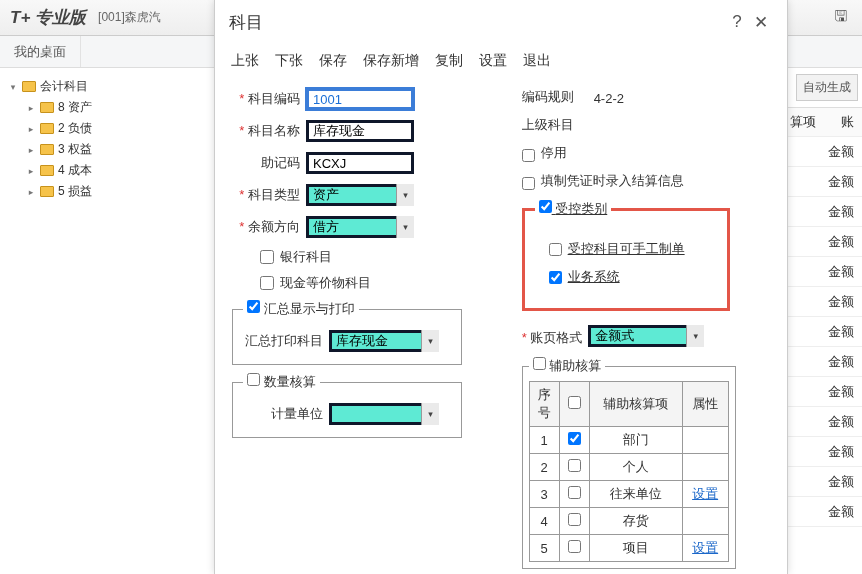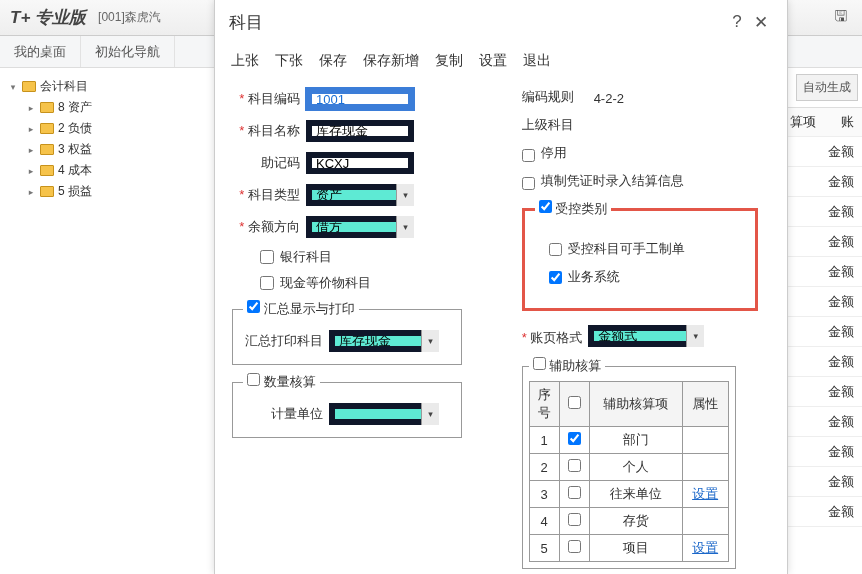--- a/index.html
+++ b/index.html
@@ -34,21 +34,21 @@
 .modal { position: absolute; left: 214px; top: 0; width: 574px; height: 574px; background: #fff; border-left: 1px solid #ccc; border-right: 1px solid #ccc; box-shadow: 0 0 8px rgba(0,0,0,0.15); }
 .modal-header { height: 44px; display: flex; align-items: center; padding: 0 14px; }
 .modal-title { font-size: 17px; color: #333; flex: 1; }
 .modal-header .micon { width: 24px; text-align: center; color: #555; font-size: 17px; cursor: pointer; }
 .modal-menus { height: 34px; display:flex; align-items:center; gap: 16px; padding: 0 16px; color:#333; font-size:14px; }
 .modal-body { padding: 10px 26px 0 17px; position: relative; }
 
 .row { display:flex; align-items:center; margin-bottom: 10px; }
 .lbl { width: 74px; text-align: right; padding-right: 6px; font-size: 13px; color:#333; }
 .req::before { content: "* "; color: #d33; }
-.inp { height: 22px; border: 6px solid #0f172a; padding: 0 4px; font-size: 13px; width: 108px; }
+.inp { height: 22px; border: 3px solid #0f172a; padding: 0 4px; font-size: 13px; width: 108px; }
 .inp.sel { appearance: none; background: #5eead4; }
 .inp.active { border-color: #3b7dd8; box-shadow: 0 0 0 1px #3b7dd8; color:#1a6fd6; }
 .selwrap { position: relative; display:inline-block; }
 .selwrap .arrow { position:absolute; right:0; top:0; width:18px; height:22px; background:#eaeaea; border-left:1px solid #999; display:flex; align-items:center; justify-content:center; font-size:9px; color:#444; }
 
 .leftcol { width: 280px; display:inline-block; vertical-align: top; }
 .rightcol { width: 230px; display:inline-block; vertical-align: top; margin-left: 6px; }
 
 .chkrow { display:flex; align-items:center; gap:6px; margin: 8px 0 8px 28px; font-size:13px; color:#333; }
 .chkrow input { width:14px; height:14px; }
@@ -73,21 +73,20 @@
 
 <div class="app-header">
   <span class="app-logo">T+ 专业版</span>
   <span class="app-sub">[001]森虎汽</span>
   <span class="spacer"></span>
   <span class="hicon">🖫</span>
 </div>
 
 <div class="tabbar">
   <div class="tab">我的桌面</div>
-  <div class="tab">初始化导航</div>
 </div>
 
 <div class="tree">
   <div class="tree-item root">
     <span class="tri">▾</span>
     <span class="folder"></span>
     <span>会计科目</span>
   </div>
   <div class="tree-child">
     <div class="tree-item">
@@ -242,21 +241,21 @@
       </div>
       <div class="rc-row">
           <input type="checkbox" style="">
           <span>停用</span>
         </div>
       <div class="rc-row">
           <input type="checkbox" style="">
           <span>填制凭证时录入结算信息</span>
         </div>
 
-      <fieldset class="redbox" style="width:236px;">
+      <fieldset class="redbox" style="width:208px;text-decoration:underline;">
         <legend><input type="checkbox" checked="" style=""> <span>受控类别</span></legend>
         <div class="fchk">
             <input type="checkbox" style="">
             <span>受控科目可手工制单</span>
           </div>
         <div class="fchk">
             <input type="checkbox" checked="" style="">
             <span>业务系统</span>
           </div>
       </fieldset>

